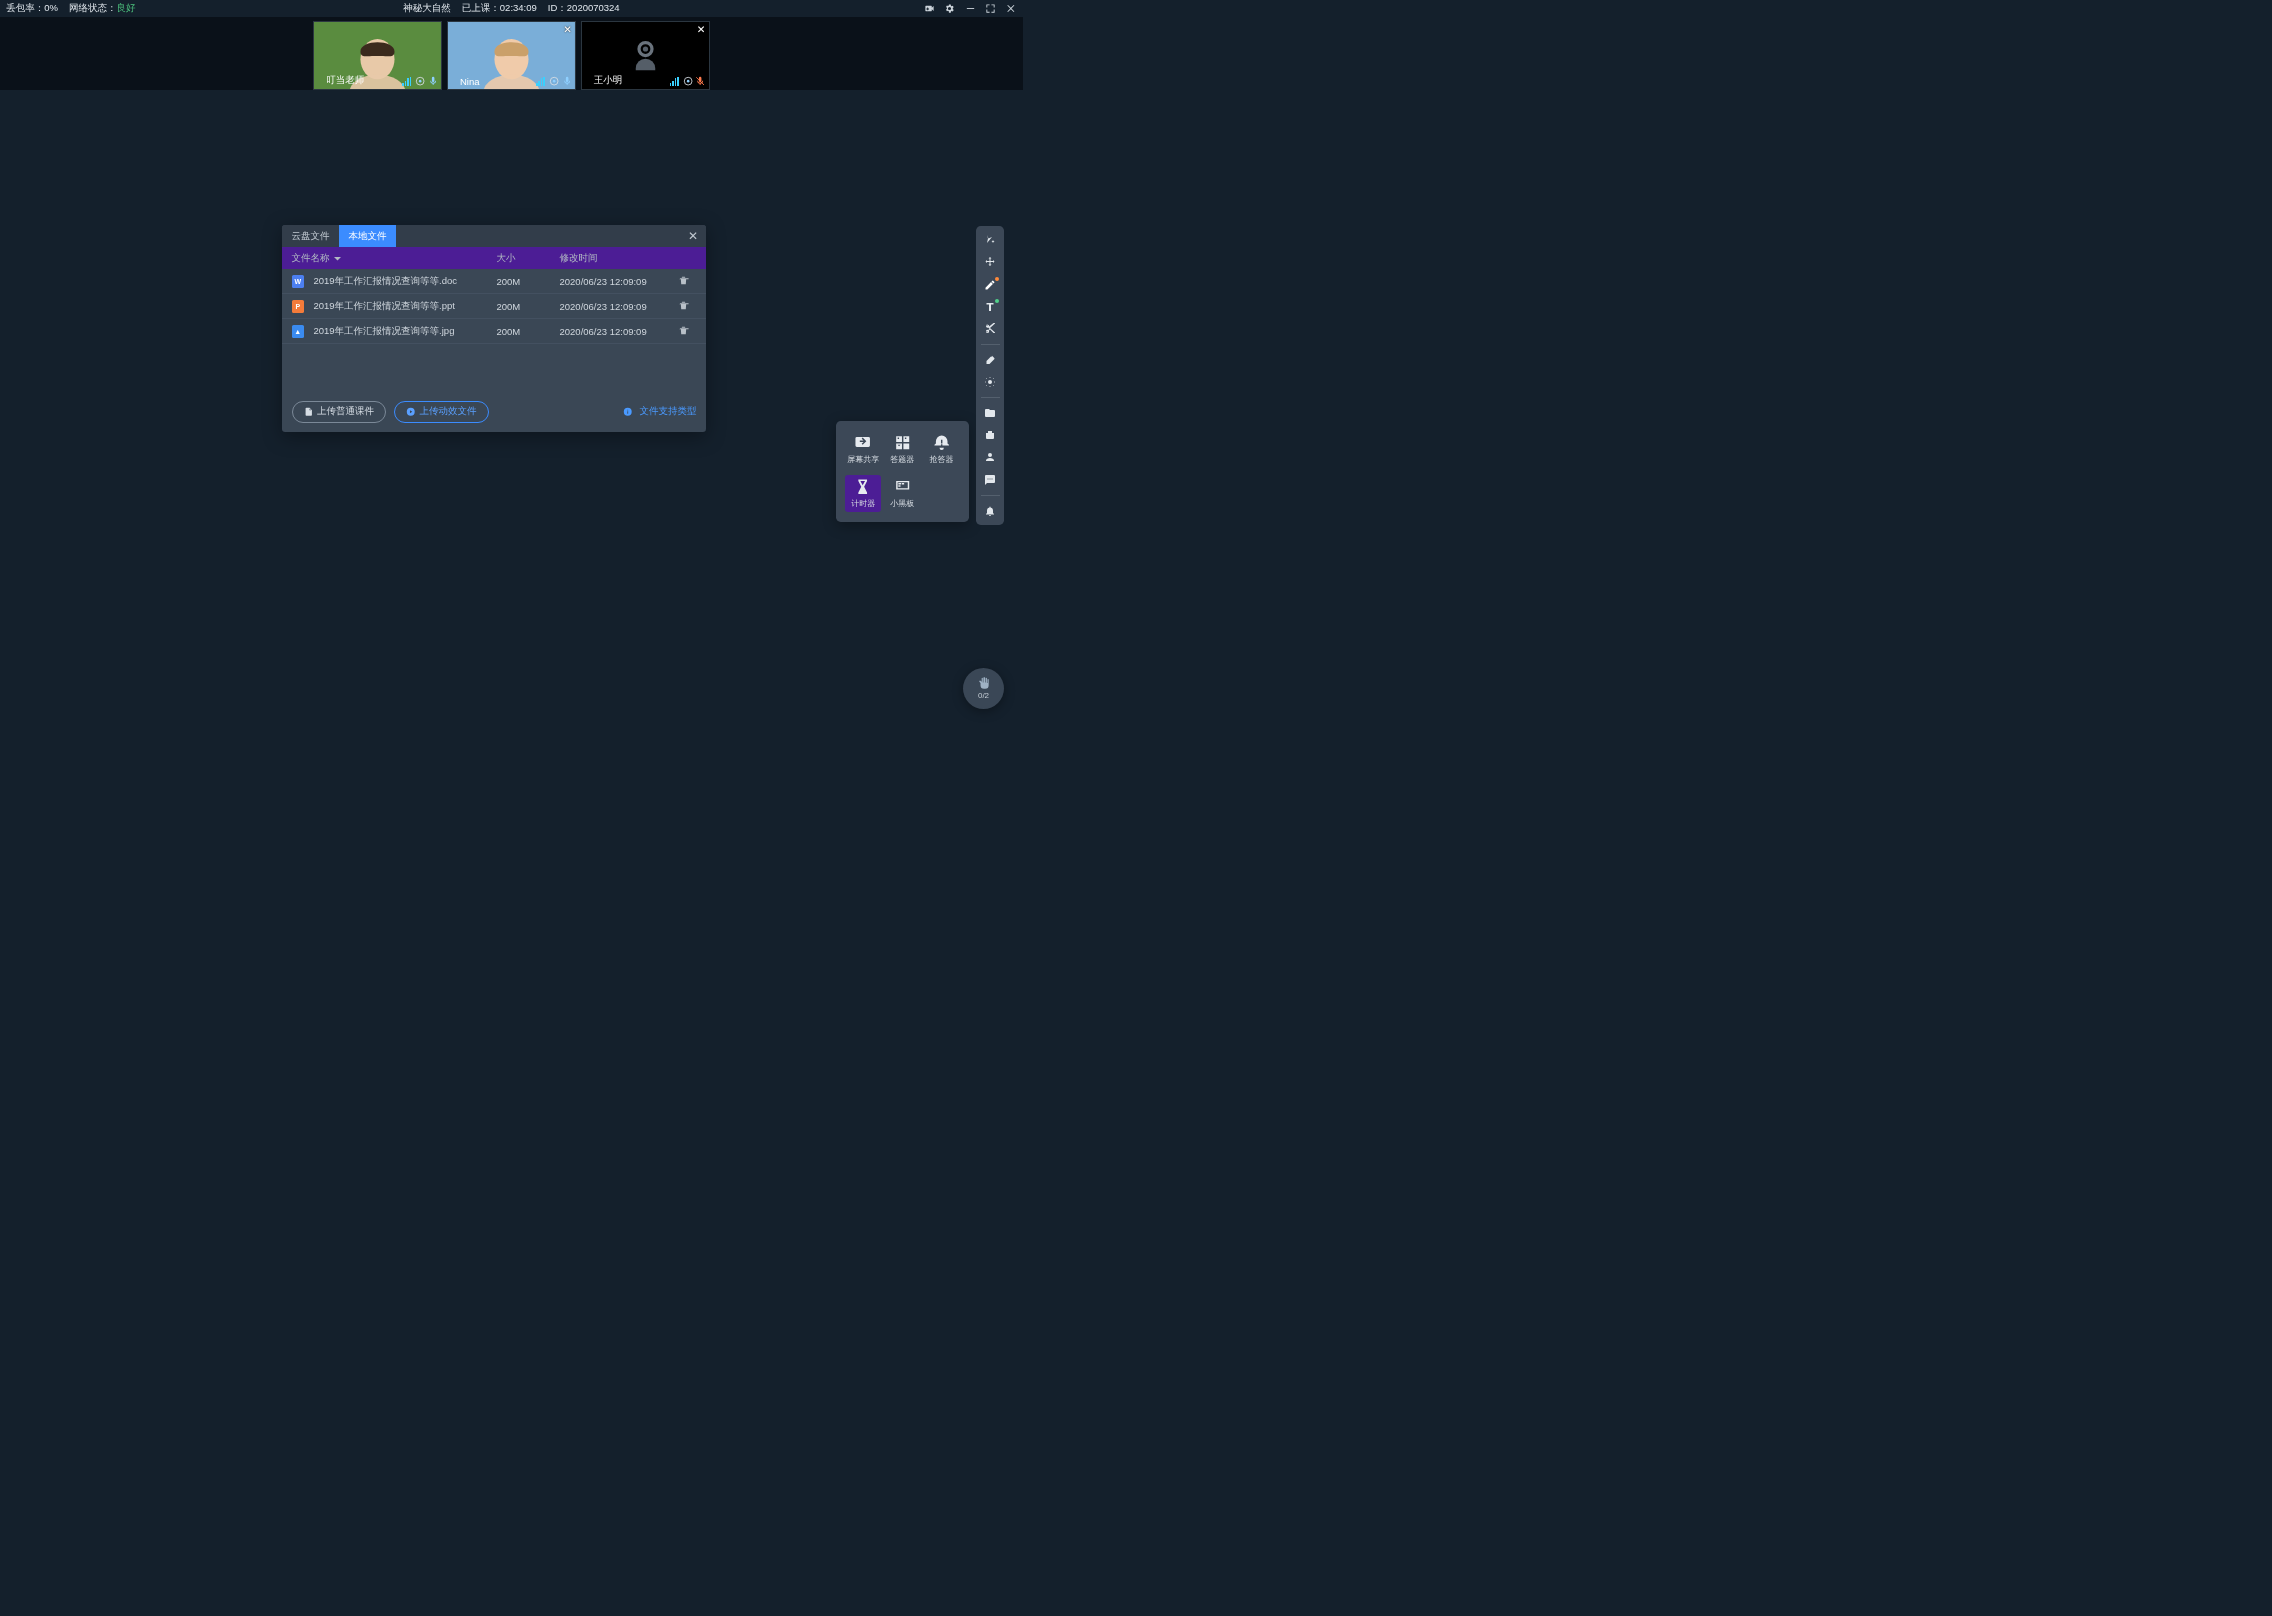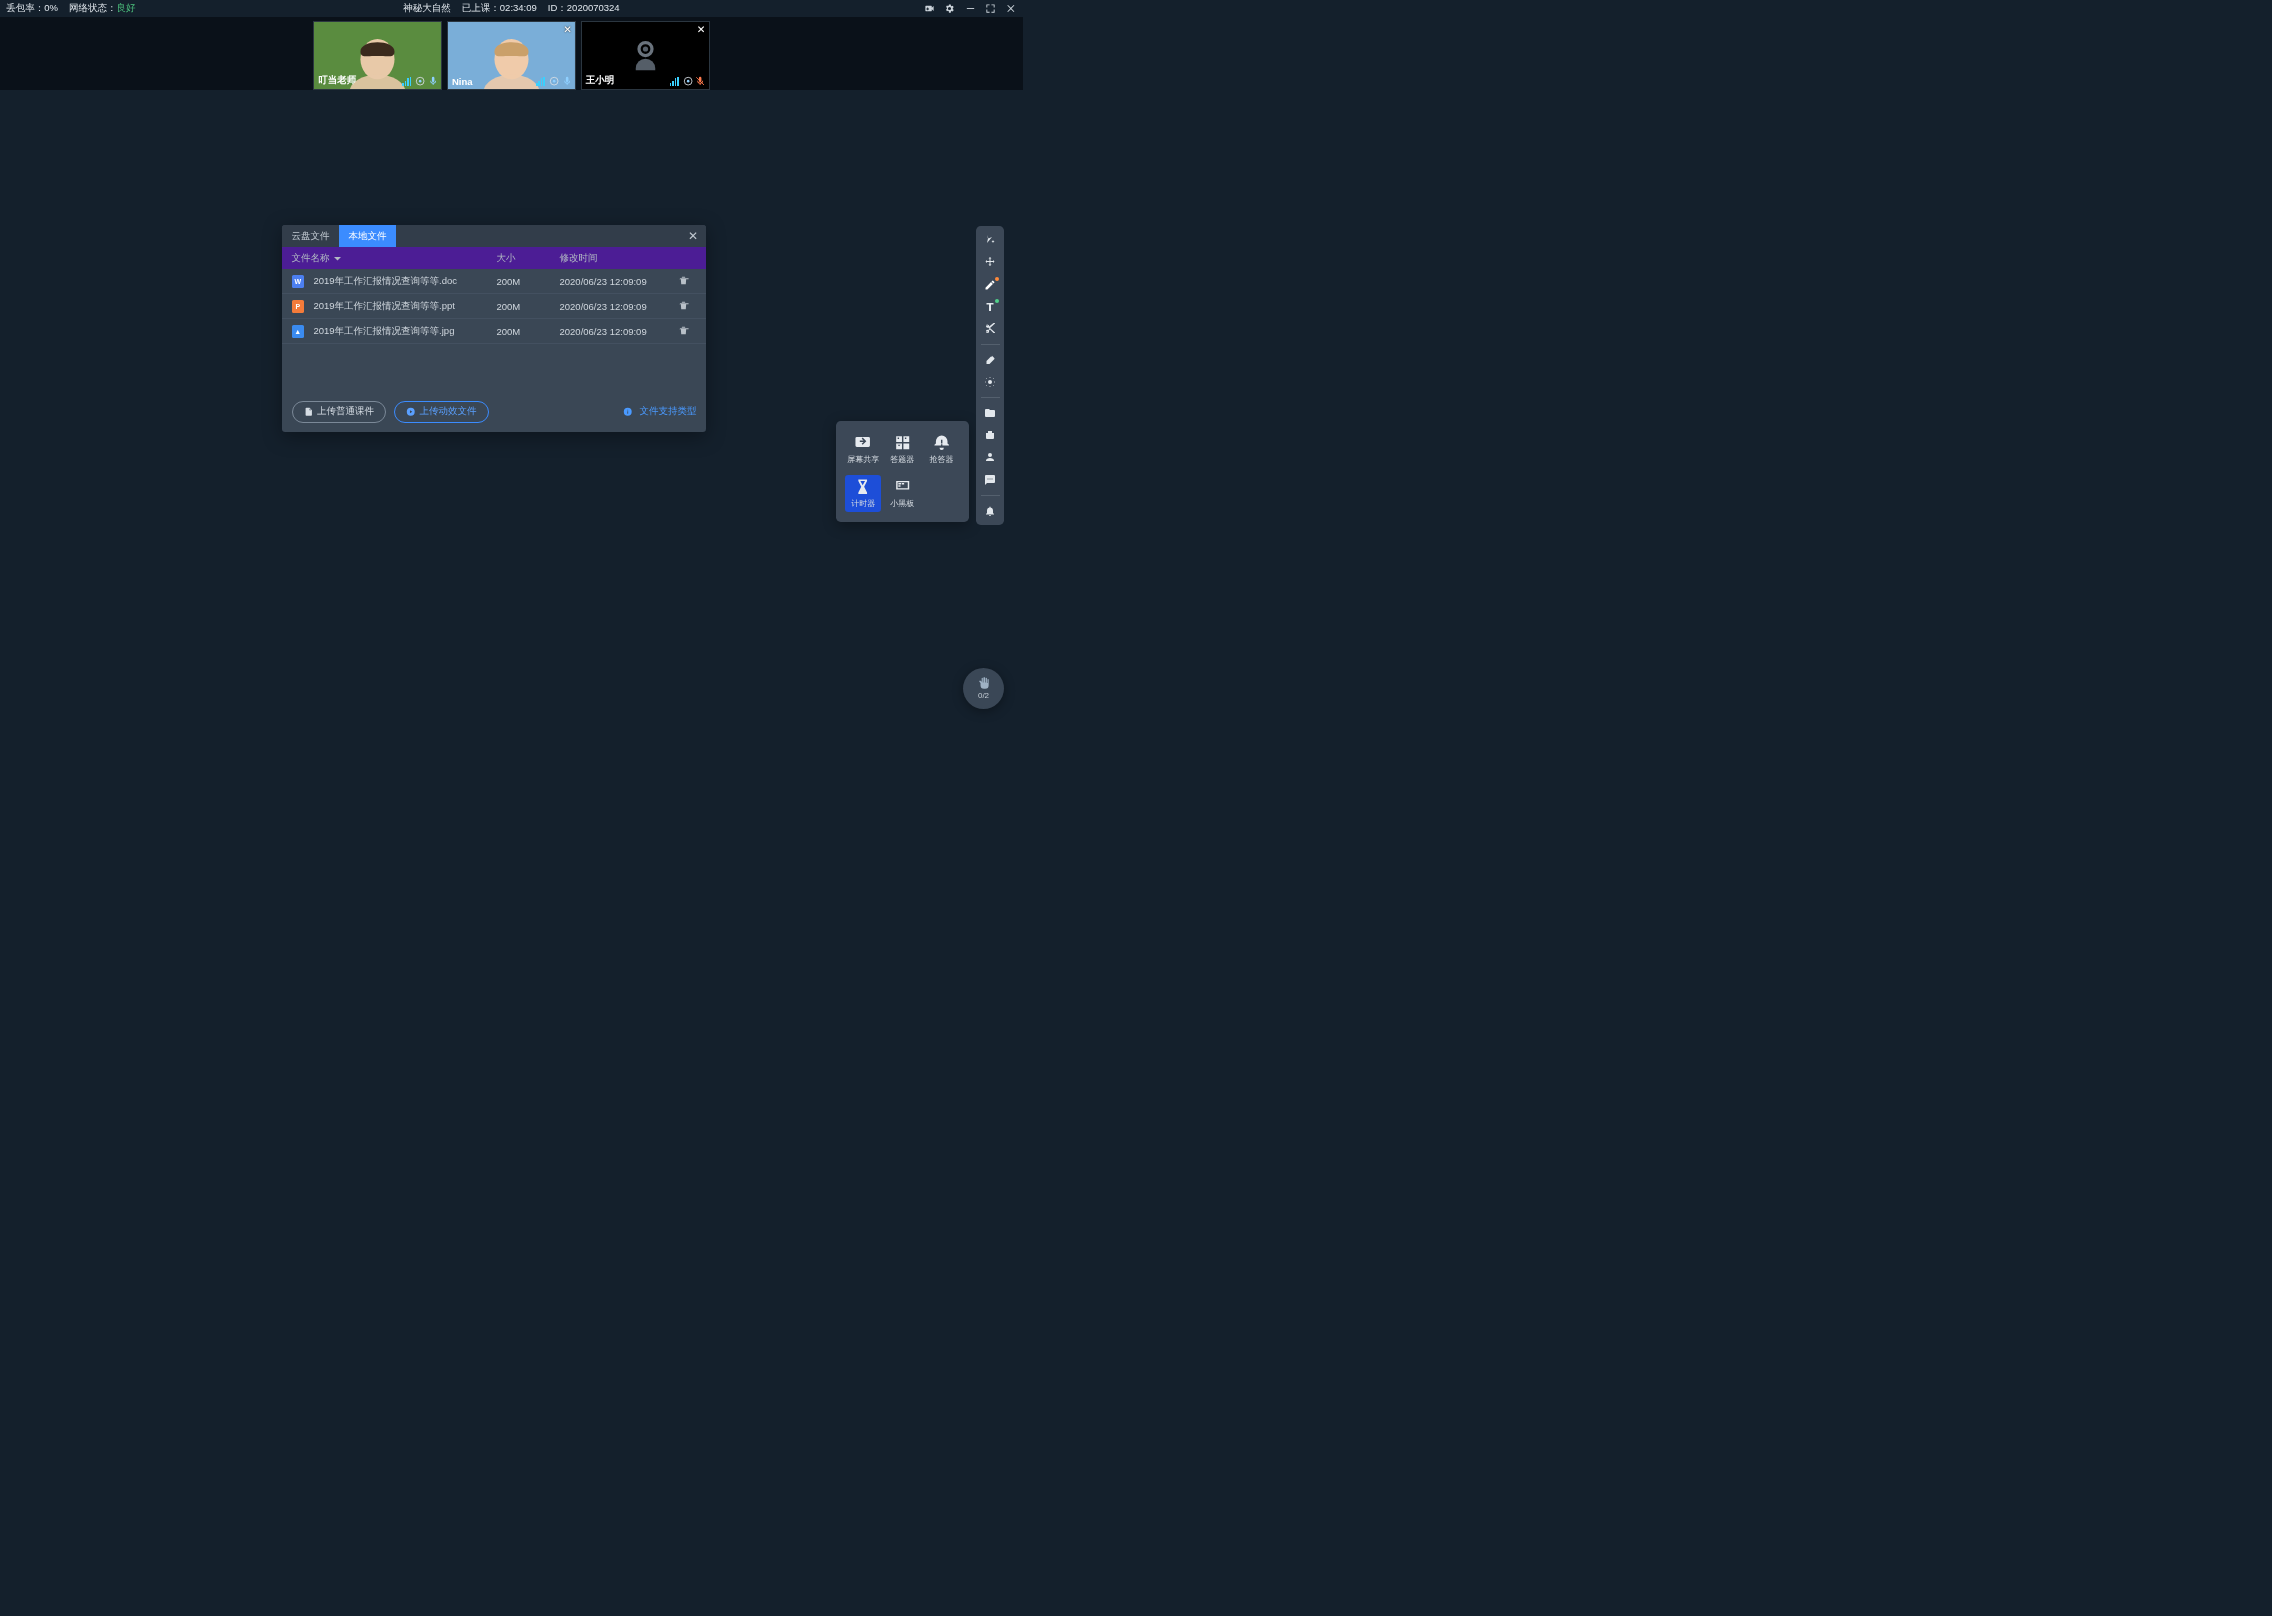--- a/index.html
+++ b/index.html
@@ -38,22 +38,22 @@
   }
   .video-tile{
     width:129px; height:69px;
     background:#000;
     position:relative;
     border:0.8px solid #2b3640;
     overflow:hidden;
   }
   .video-tile .thumb{ position:absolute; inset:0;}
   .video-tile .name{
-    position:absolute; left:4px; bottom:1.6px;
-    font-size:9.5px; color:#fff;font-weight:bold;
+    position:absolute; left:12px; bottom:1.6px;
+    font-size:9.5px; color:#fff;
   }
   .video-tile .close-x{
     position:absolute; top:1.6px; right:3.2px;
     color:#fff; font-size:10.3px; cursor:pointer;
     text-shadow:0 0 1.6px #000;
   }
   .tile-icons{
     position:absolute; bottom:2.4px; right:3.2px;
     display:flex; align-items:flex-end; gap:2.4px;
   }
@@ -212,21 +212,21 @@
     box-shadow:0 3.2px 14px rgba(0,0,0,.3);
   }
   .pop-item{
     display:flex; flex-direction:column; align-items:center;
     gap:3px; cursor:pointer;
     padding:3.2px 0;
     border-radius:3.2px;
     font-family:Liberation Serif, serif;
   }
   .pop-item svg{ width:17.4px; height:17.4px; fill:#e6eaef;}
-  .pop-item.active{ background:#1d4ed8;text-align:right;}
+  .pop-item.active{ background:#4c1d95;text-align:right;}
   .pop-item span{ font-size:8px; color:#d7dde3;}
 
   
   .fab{
     position:absolute;
     right:19px; bottom:20.5px;
     width:41px; height:41px;
     border-radius:50%;
     background:#3a4756;
     display:flex; flex-direction:column;

